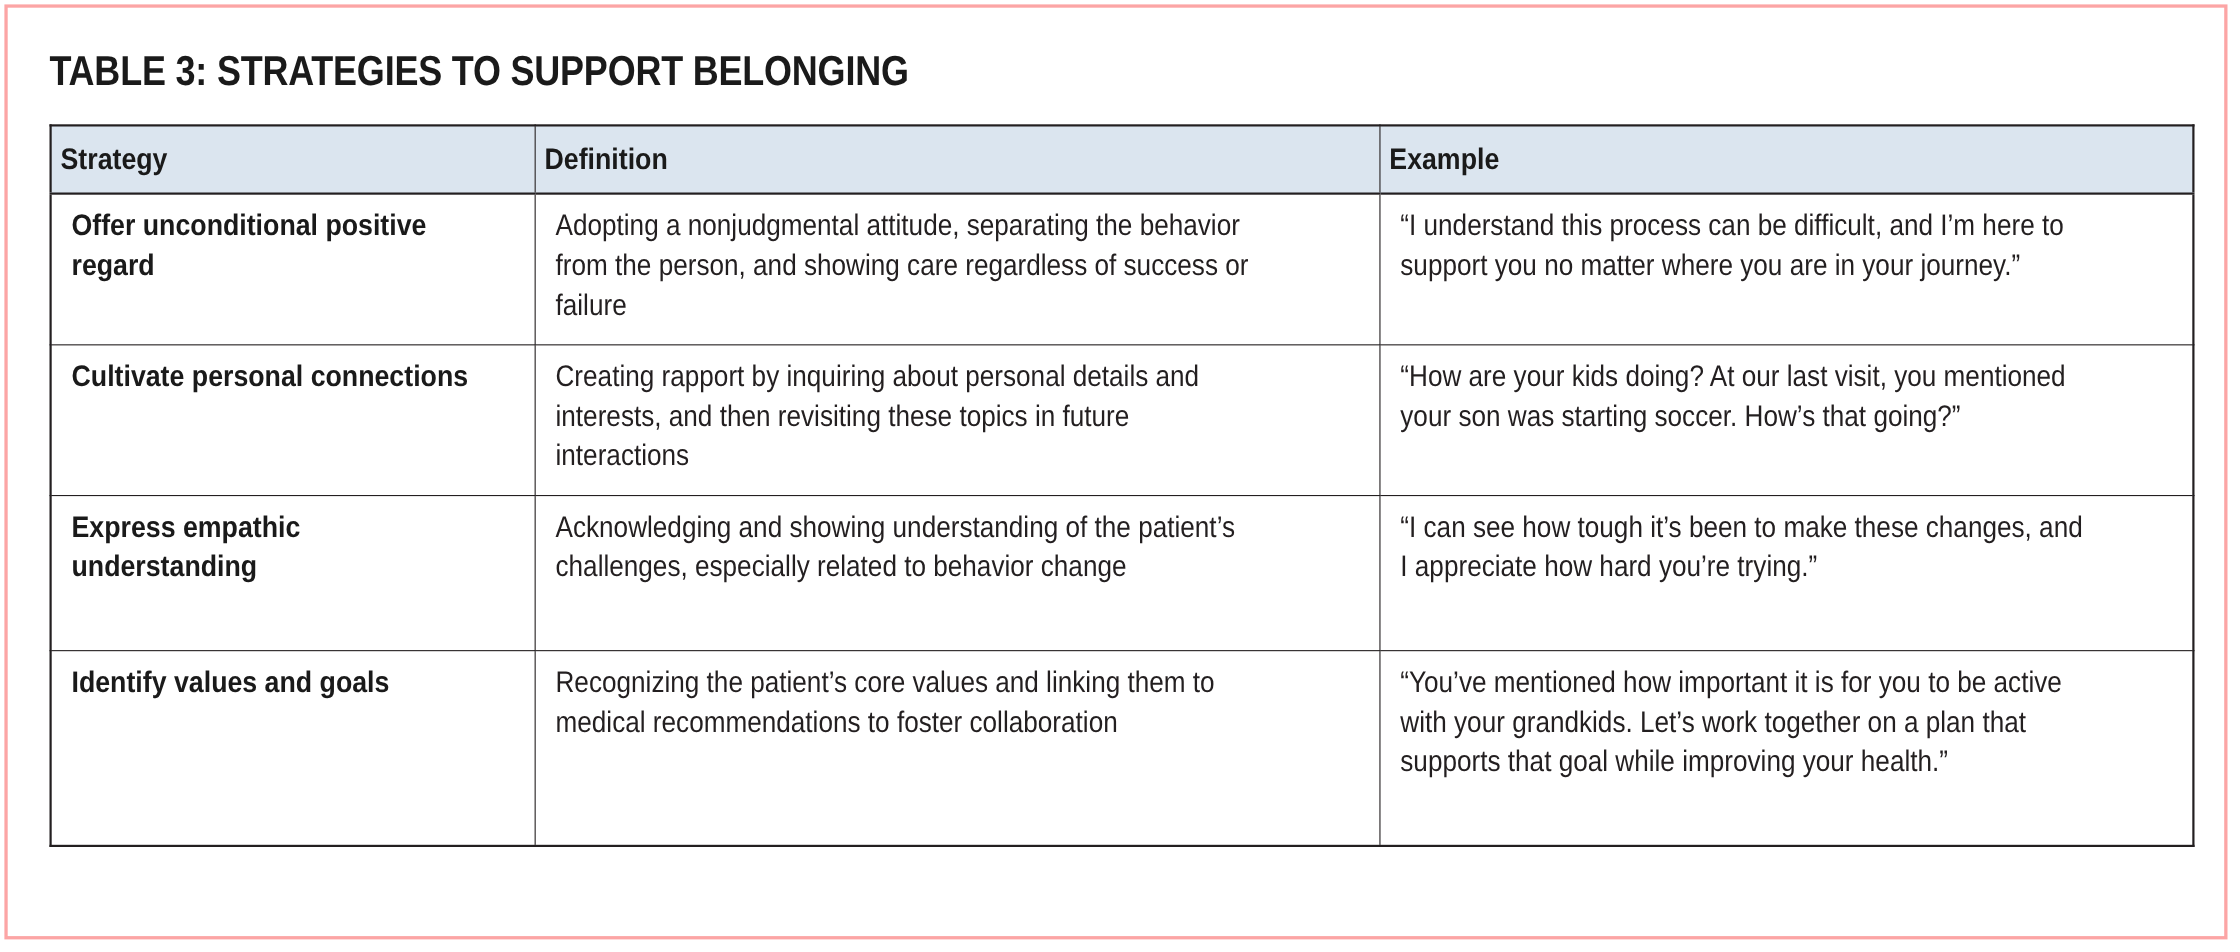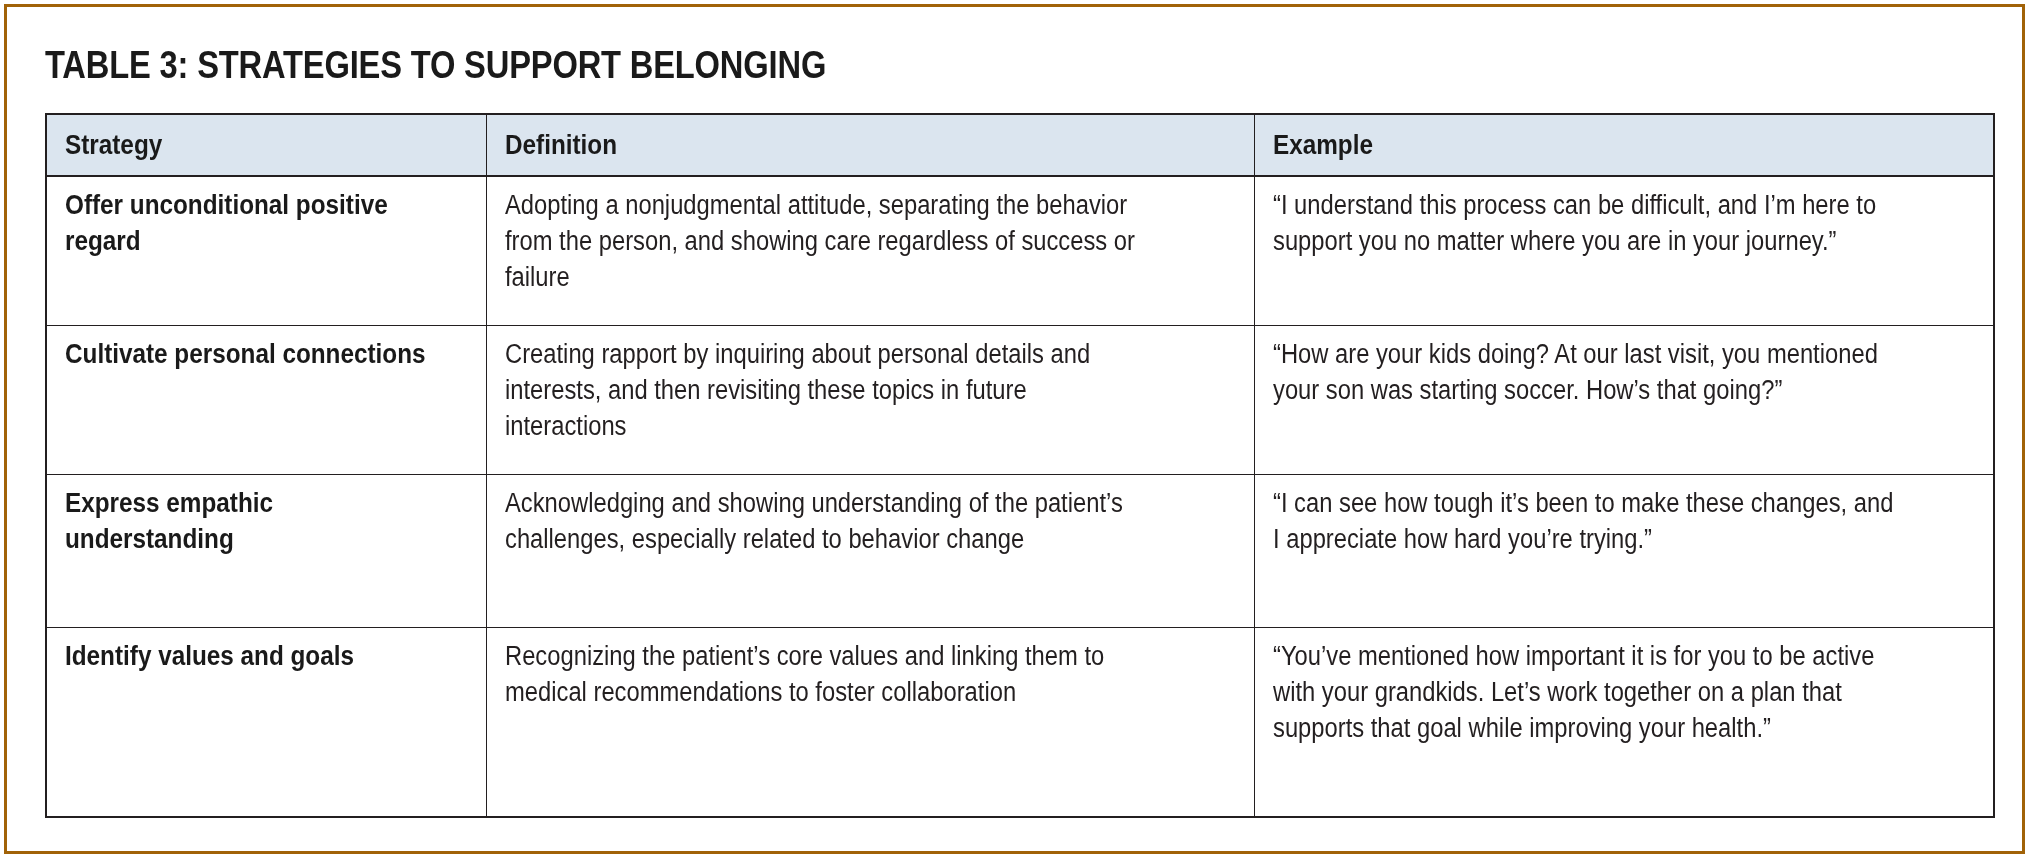--- a/index.html
+++ b/index.html
@@ -14,21 +14,21 @@
     -webkit-font-smoothing: antialiased;
   }
 
   
   #page-frame {
     position: absolute;
     left: 4px;
     top: 4px;
     width: 2021px;
     height: 850px;
-    border: 3px solid #a16207;
+    border: 3px solid #fca5a5;
     background: #ffffff;
     box-sizing: border-box;
     text-decoration: underline;
   }
 
   #content {
     position: absolute;
     left: 38px;
     top: 28px;
     width: 1948px;
@@ -59,30 +59,30 @@
   }
   #strategies-table col.c-strategy   { width: 440px; }
   #strategies-table col.c-definition { width: 768px; }
   #strategies-table col.c-example    { width: 740px; }
 
   #strategies-table th,
   #strategies-table td {
     border: 1px solid #231f20;
     vertical-align: top;
     text-align: left;
-    padding: 10px 14px 20px 18px;
+    padding: 10px 14px 8px 18px;
   }
 
   
   #strategies-table thead tr {
     background: #dbe5ef;
   }
   #strategies-table thead th {
     border-bottom: 2px solid #231f20;
-    padding: 14px 14px 14px 18px;
+    padding: 14px 14px 14px 8px;
   }
   .hdr-label {
     font-family: "Liberation Sans Narrow", "Liberation Sans", "DejaVu Sans Condensed", sans-serif;
     font-weight: 700;
     font-size: 27px;
     line-height: 32px;
     color: #1a1a1a;
     transform: scaleX(0.9);
     transform-origin: left center;
     display: inline-block;

